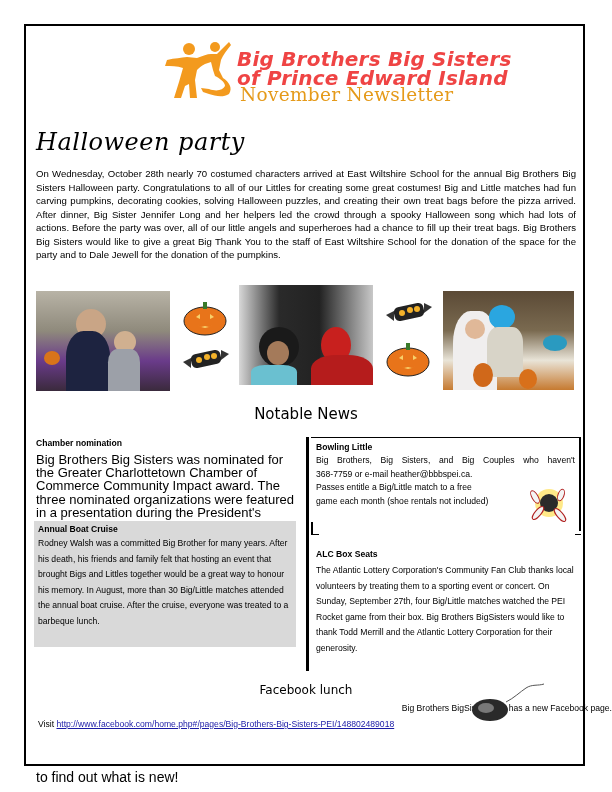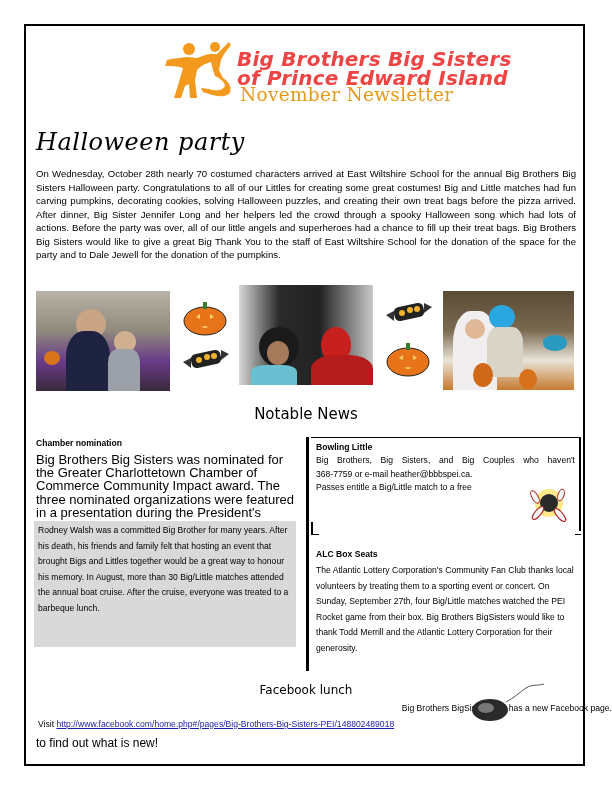--- a/index.html
+++ b/index.html
@@ -70,22 +70,22 @@
               font-family: "Liberation Sans", sans-serif; font-size: 8.6px; }
 
   
   .fb-title { position: absolute; left: 0; width: 612px; top: 683px; text-align: center;
               font-family: "DejaVu Sans", sans-serif; font-size: 12px; }
   .fb-line1 { position: absolute; left: 0; width: 612px; top: 703px; text-align: right;
               font-family: "Liberation Sans", sans-serif; font-size: 8.6px; }
   .fb-line2 { position: absolute; left: 38px; top: 719px; font-family: "Liberation Sans", sans-serif;
               font-size: 8.6px; white-space: nowrap; }
   .fb-link { color: #1a1aa6; text-decoration: underline; }
-  .fb-line3 { position: absolute; left: 36px; top: 736px; font-family: "Liberation Sans", sans-serif;
-              font-size: 12px; }
+  .fb-line3 { position: absolute; left: 36px; top: 769px; font-family: "Liberation Sans", sans-serif;
+              font-size: 14px; }
   .mouse-clip { position: absolute; left: 470px; top: 682px; width: 80px; height: 42px; }
 </style>
 </head>
 <body>
 
 <div class="page-border"></div>
 
 <svg class="logo" viewBox="0 0 72 62">
   <g fill="#f39a1e">
     <circle cx="26" cy="9" r="6"></circle>
@@ -155,30 +155,32 @@
   <div class="photo-shape" style="left:100px;top:44px;width:24px;height:16px;background:#2a9ac0;"></div>
   <div class="photo-shape" style="left:76px;top:78px;width:18px;height:20px;background:#d8701a;"></div>
 </div>
 
 <div class="notable-title">Notable News</div>
 
 <div class="section-head chamber-head" style="font-family:'Liberation Sans',sans-serif;">Chamber nomination</div>
 <div class="chamber-body">Big Brothers Big Sisters was nominated for the Greater Charlottetown Chamber of Commerce Community Impact award.  The three nominated organizations were featured in a presentation during the President's Dinner.</div>
 
 <div class="boat-box">
+  <div class="section-head">Annual Boat Cruise</div>
   <div class="boat-body">Rodney Walsh was a committed Big Brother for many years.  After his death, his friends and family felt that hosting an event that brought Bigs and Littles together would be a great way to honour his memory.  In August, more than 30 Big/Little matches attended the annual boat cruise.  After the cruise, everyone was treated to a barbeque lunch.</div>
 </div>
 
 <div class="right-rule"></div>
 
 <div class="bowling-box">
   <div class="section-head" style="line-height:13px;">Bowling Little</div>
   <div class="bowling-line justify">Big Brothers, Big Sisters, and Big Couples who haven't</div>
   <div class="bowling-line">368-7759 or e-mail heather@bbbspei.ca.</div>
   <div class="bowling-line">Passes entitle a Big/Little match to a free</div>
+  <div class="bowling-line">game each month (shoe rentals not included)</div>
   <div class="bl-corner"></div>
   <div class="br-corner"></div>
 </div>
 <svg class="bowling-clip" viewBox="0 0 40 40">
   <circle cx="22" cy="18" r="14" fill="#ffe46a" opacity="0.8"></circle>
   <circle cx="22" cy="18" r="9" fill="#2a2a2a"></circle>
   <g fill="#f4f4f4" stroke="#b02020" stroke-width="1">
     <ellipse cx="8" cy="12" rx="3" ry="7" transform="rotate(-30 8 12)"></ellipse>
     <ellipse cx="11" cy="28" rx="3" ry="8" transform="rotate(40 11 28)"></ellipse>
     <ellipse cx="33" cy="30" rx="3" ry="8" transform="rotate(-40 33 30)"></ellipse>

